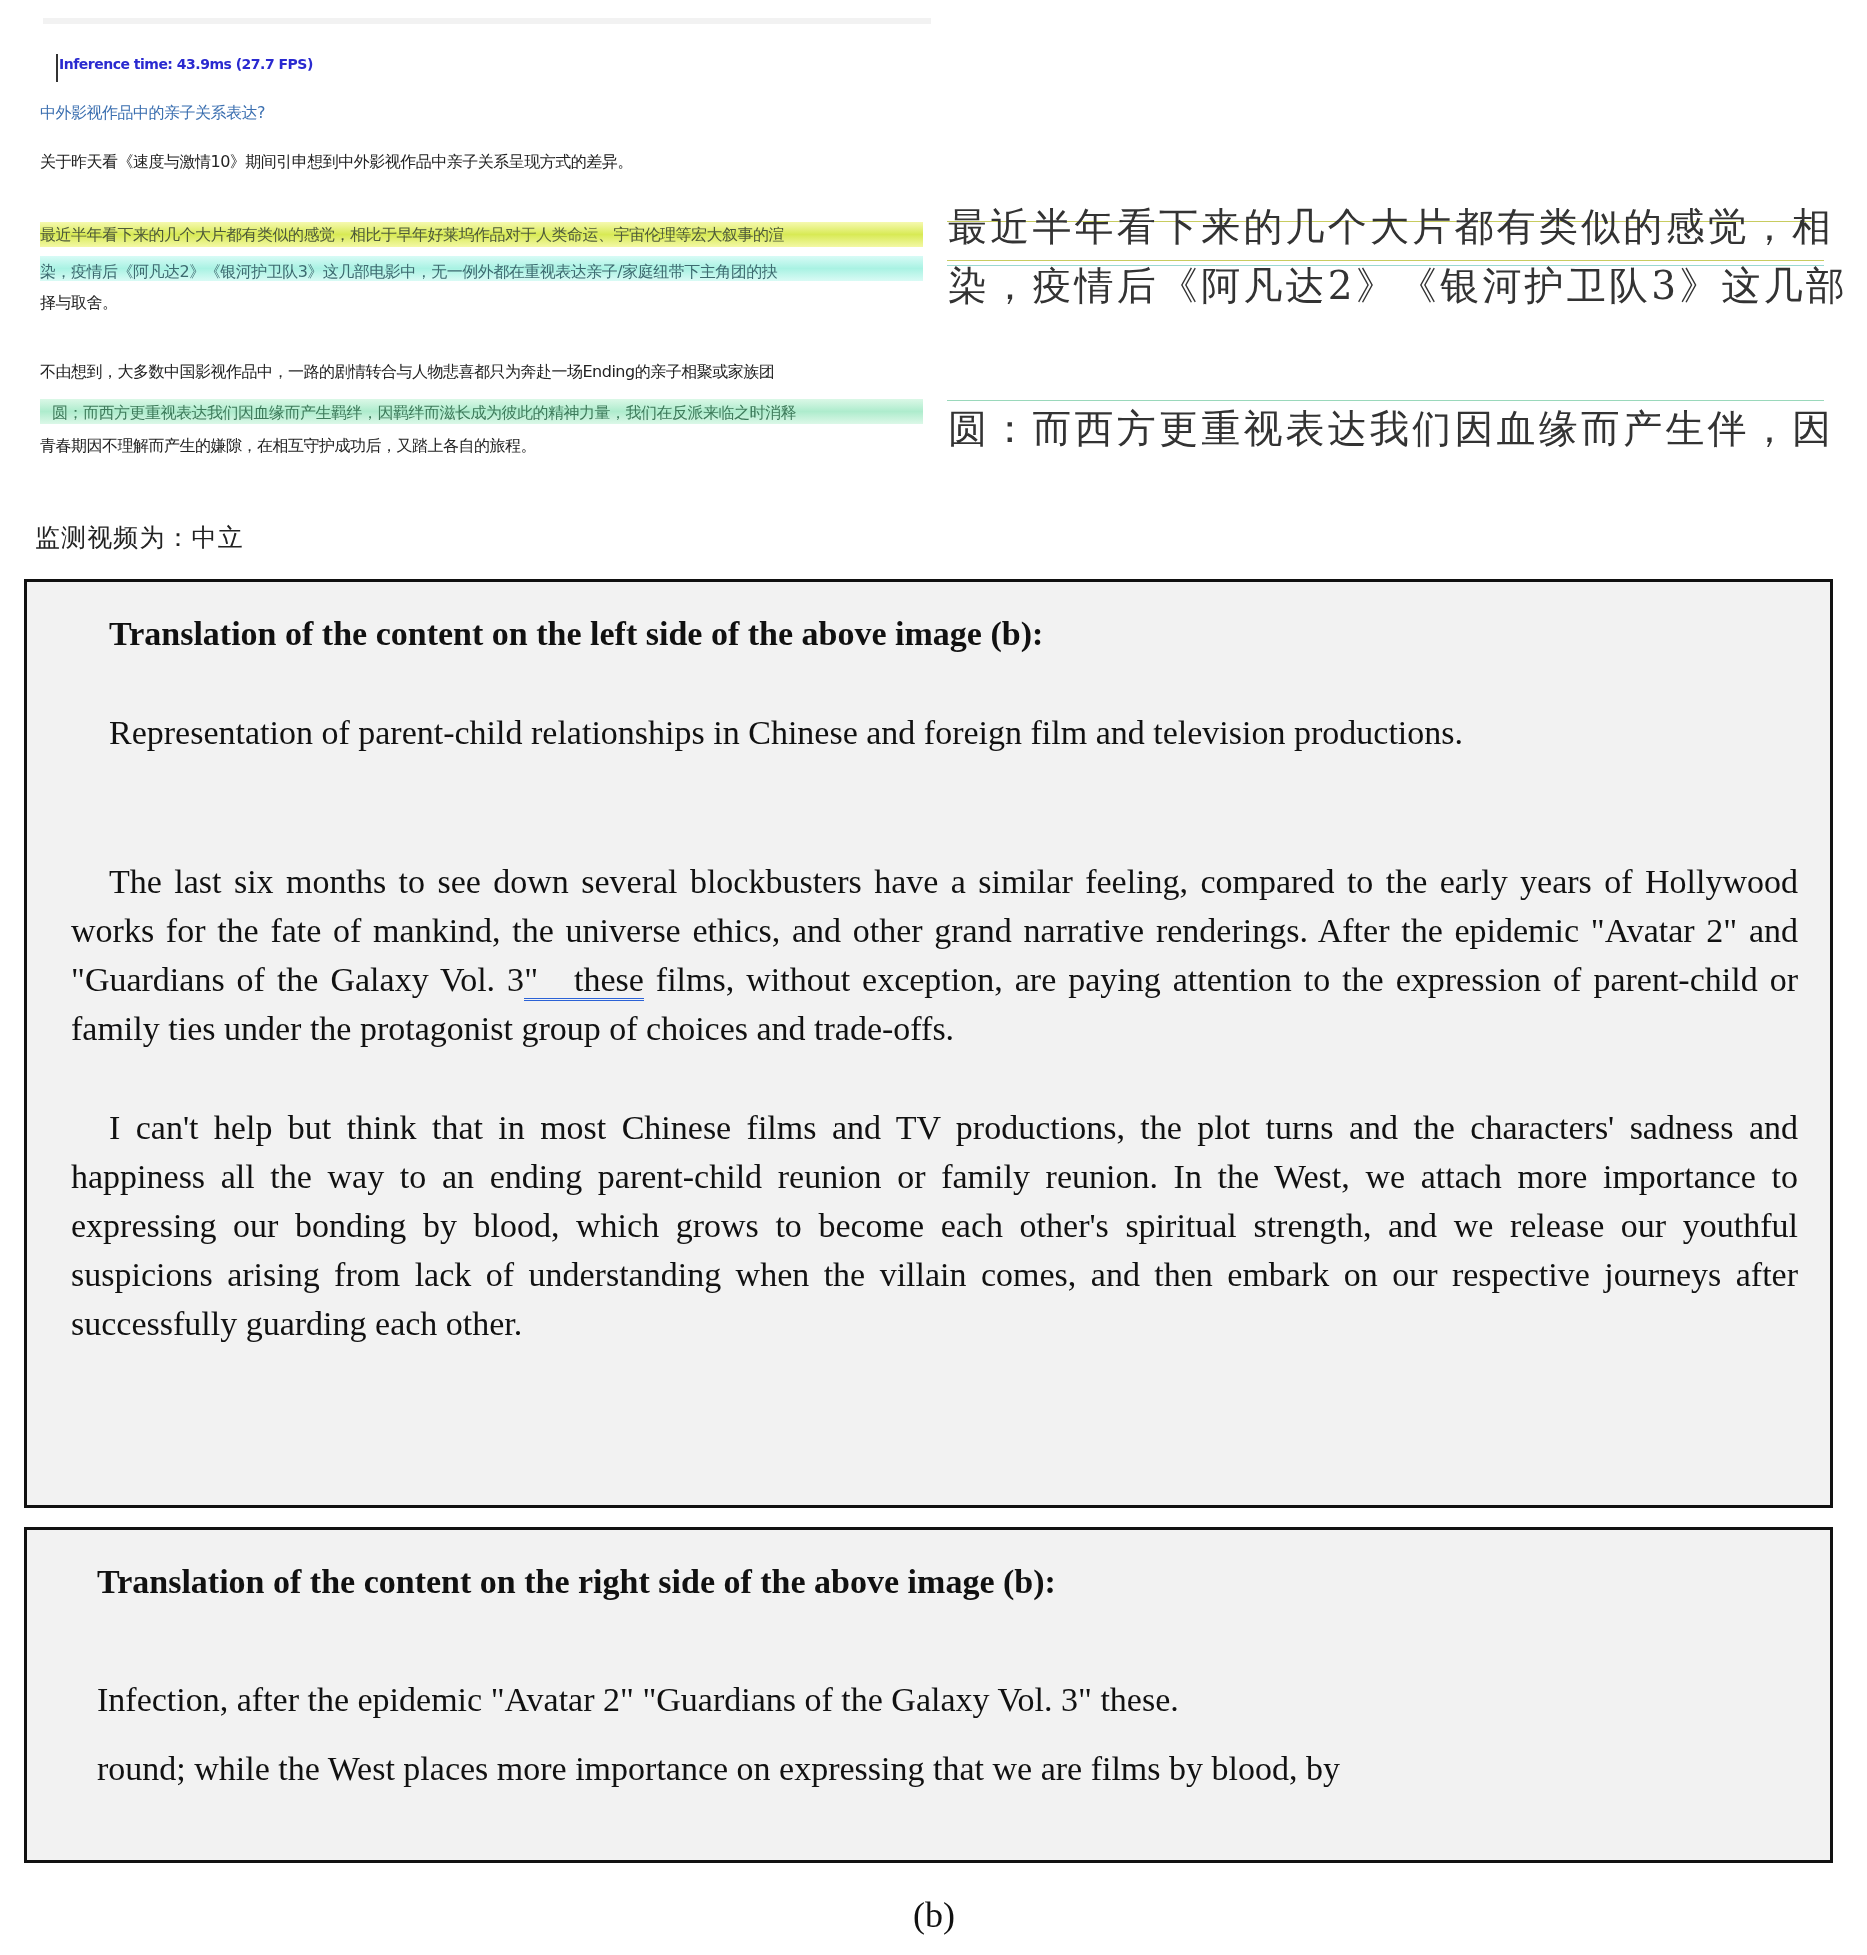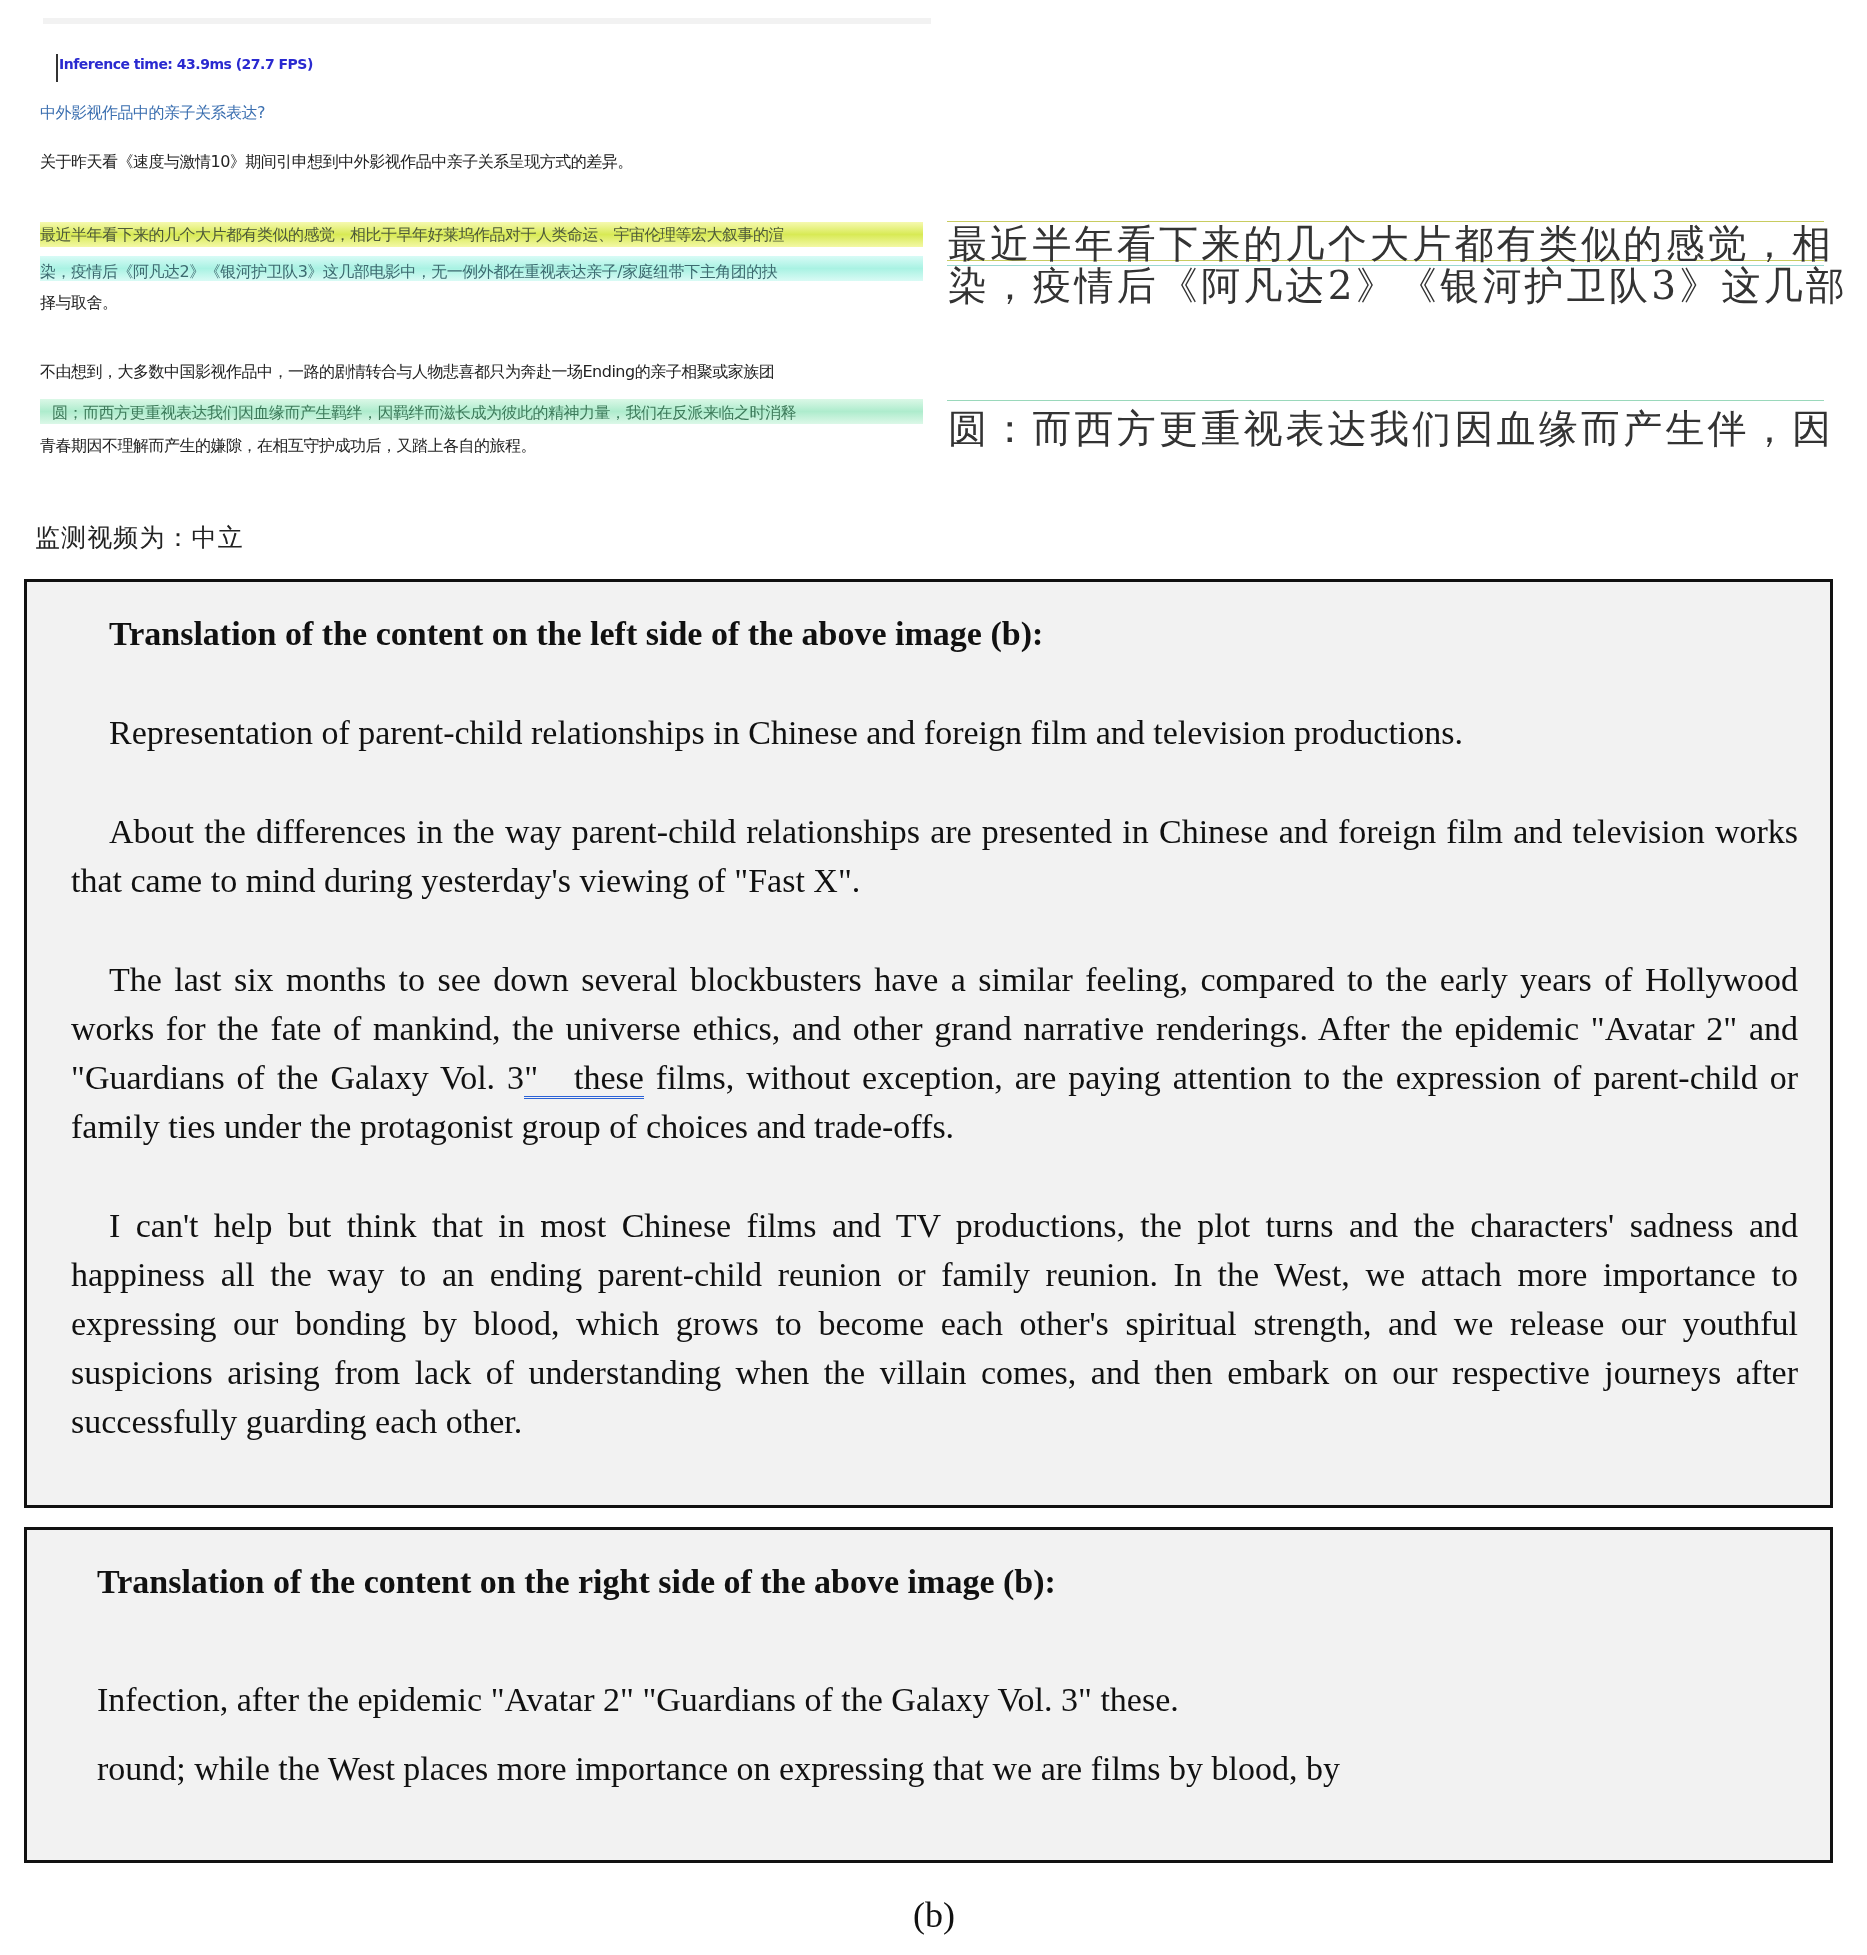--- a/index.html
+++ b/index.html
@@ -45,33 +45,32 @@
 <div class="abs zh" style="left:40px;top:293px;">择与取舍。</div>
 
 <div class="abs zh" style="left:40px;top:362px;">不由想到，大多数中国影视作品中，一路的剧情转合与人物悲喜都只为奔赴一场Ending的亲子相聚或家族团</div>
 <div class="abs band band-green"></div>
 <div class="abs zh zh-on-green" style="left:40px;top:403px;">圆；而西方更重视表达我们因血缘而产生羁绊，因羁绊而滋长成为彼此的精神力量，我们在反派来临之时消释</div>
 <div class="abs zh" style="left:40px;top:436px;">青春期因不理解而产生的嫌隙，在相互守护成功后，又踏上各自的旅程。</div>
 
 <div class="abs rbox" style="top:221px;background:#c8cc60;"></div>
 <div class="abs rbox" style="top:260px;background:#c8cc60;"></div>
 <div class="abs rbox" style="top:265px;background:#9ad8d0;"></div>
-<div class="abs zh-big" style="left:948px;top:217px;">最近半年看下来的几个大片都有类似的感觉，相</div>
+<div class="abs zh-big" style="left:948px;top:200px;">最近半年看下来的几个大片都有类似的感觉，相</div>
 <div class="abs zh-big" style="left:948px;top:259px;">染，疫情后《阿凡达2》《银河护卫队3》这几部</div>
 <div class="abs rbox" style="top:400px;background:#9ad8bb;"></div>
 <div class="abs zh-big" style="left:948px;top:402px;">圆：而西方更重视表达我们因血缘而产生伴，因</div>
 
 <div class="abs monitor">监测视频为：中立</div>
 
 <div class="abs tbox" style="top:579px;height:929px;padding:27px 32px 0 44px;">
   <p class="hd">Translation of the content on the left side of the above image (b):</p>
   <p style="height:50px"></p>
   <p class="ind">Representation of parent-child relationships in Chinese and foreign film and television productions.</p>
   <p style="height:50px"></p>
-  <p class="ind">About the differences in the way parent-child relationships are presented in Chinese and foreign film and television works that came to mind during yesterday's viewing of "Fast X".</p>
   <p style="height:50px"></p>
   <p class="ind"><span>The last six months to see down several blockbusters have a similar feeling, compared to the early years of Hollywood works for the fate of mankind, the universe ethics, and other grand narrative renderings. After the epidemic "Avatar 2" and "Guardians of the Galaxy Vol. 3</span><span class="ul2" style="white-space:pre">"   these</span><span> films, without exception, are paying attention to the expression of parent-child or family ties under the protagonist group of choices and trade-offs.</span></p>
   <p style="height:50px"></p>
   <p class="ind">I can't help but think that in most Chinese films and TV productions, the plot turns and the characters' sadness and happiness all the way to an ending parent-child reunion or family reunion. In the West, we attach more importance to expressing our bonding by blood, which grows to become each other's spiritual strength, and we release our youthful suspicions arising from lack of understanding when the villain comes, and then embark on our respective journeys after successfully guarding each other.</p>
 </div>
 
 <div class="abs tbox" style="top:1527px;height:336px;padding:27px 32px 8px 32px;">
   <p class="hd">Translation of the content on the right side of the above image (b):</p>
   <p style="height:59px"></p>
   <p class="ind" style="line-height:69px">Infection, after the epidemic "Avatar 2" "Guardians of the Galaxy Vol. 3" these.</p>

